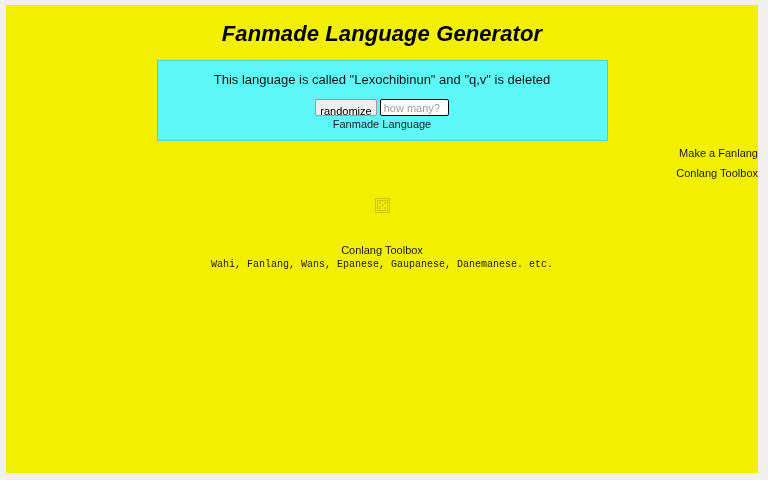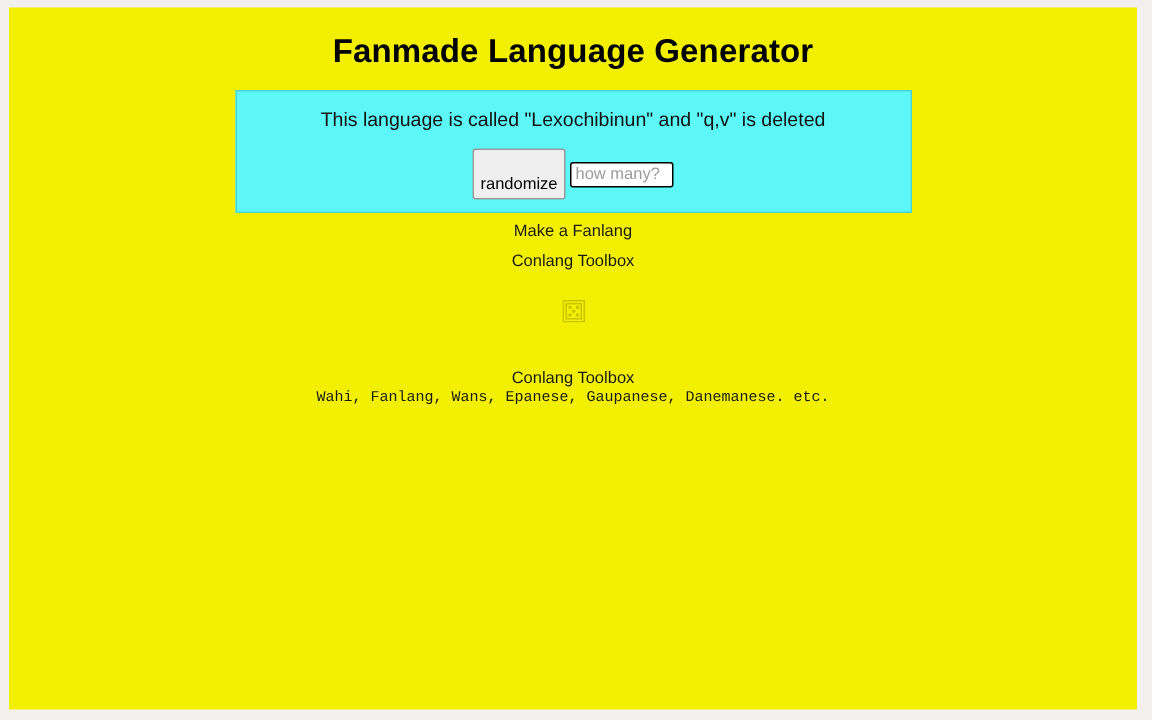--- a/index.html
+++ b/index.html
@@ -27,20 +27,21 @@
 
   .page-title {
     margin: 0;
     padding-top: 16px;
     text-align: center;
     font-size: 22px;
     font-weight: bold;
     color: #000000;
     letter-spacing: 0.1px;
     line-height: 1.15;
+    font-style: italic;
   }
 
   .page-subtitle {
     margin: 0;
     padding-top: 9px;
     text-align: center;
     font-size: 9.5px;
     color: #8a8a7a;
     line-height: 1.2;
   }
@@ -71,21 +72,21 @@
     white-space: nowrap;
     font-size: 0;
   }
 
   .randomize-button {
     display: inline-block;
     vertical-align: middle;
     box-sizing: border-box;
     height: 17px;
     line-height: 14px;
-    padding: 16px 4px;
+    padding: 4px 4px;
     font-family: "Liberation Sans", sans-serif;
     font-size: 11px;
     color: #000000;
     background: #efefef;
     border: 1px solid #9a9a9a;
     border-radius: 2px;
     cursor: pointer;
   }
 
   .count-input {
@@ -111,21 +112,21 @@
   .panel-caption {
     margin-top: 2px;
     text-align: center;
     font-size: 11px;
     color: #1b1b1b;
     line-height: 1.25;
   }
 
   .under-panel-label {
     margin-top: 6px;
-    text-align: center;
+    text-align: right;
     font-size: 11px;
     color: #1b1b1b;
     line-height: 1.25;
   }
 
   #panel-about {
     margin-top: 15px;
     padding: 13px 13px 14px 13px;
   }
 
@@ -168,20 +169,21 @@
 
 
   <div class="panel" id="panel-generator">
 
     <div class="generator-output">This language is called "Lexochibinun" and "q,v" is deleted</div>
 
     <div class="control-row">
       <button class="randomize-button" type="button">randomize</button><input class="count-input" type="text" placeholder="how many?" style="">
     </div>
 
+    <div class="panel-caption">Fanmade Language</div>
   </div>
 
   <div class="under-panel-label">Make a Fanlang</div>
 
 
   <div class="under-panel-label">Conlang Toolbox</div>
 
   <span class="broken-image-icon">
     <svg width="15" height="15" viewBox="0 0 15 15" xmlns="http://www.w3.org/2000/svg">
       <rect x="0.5" y="0.5" width="14" height="14" fill="none" stroke="#c9c400" stroke-width="1"></rect>

